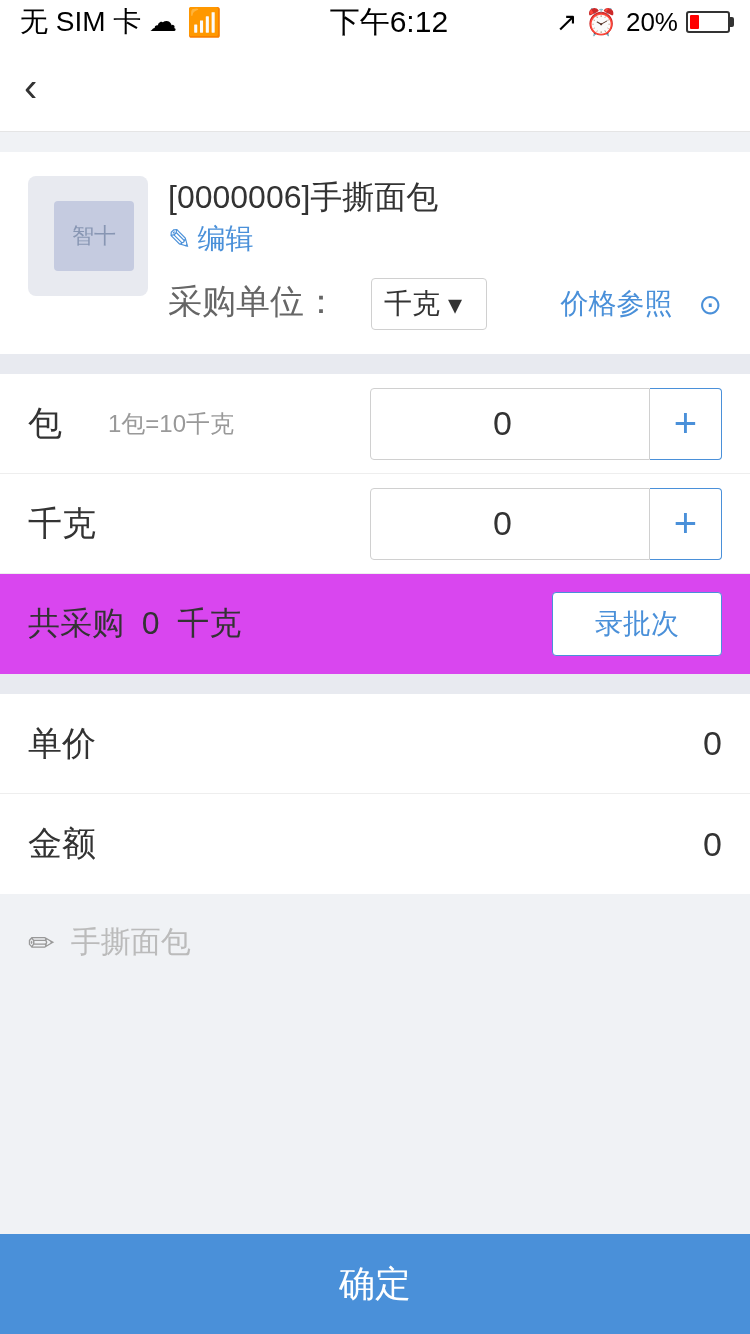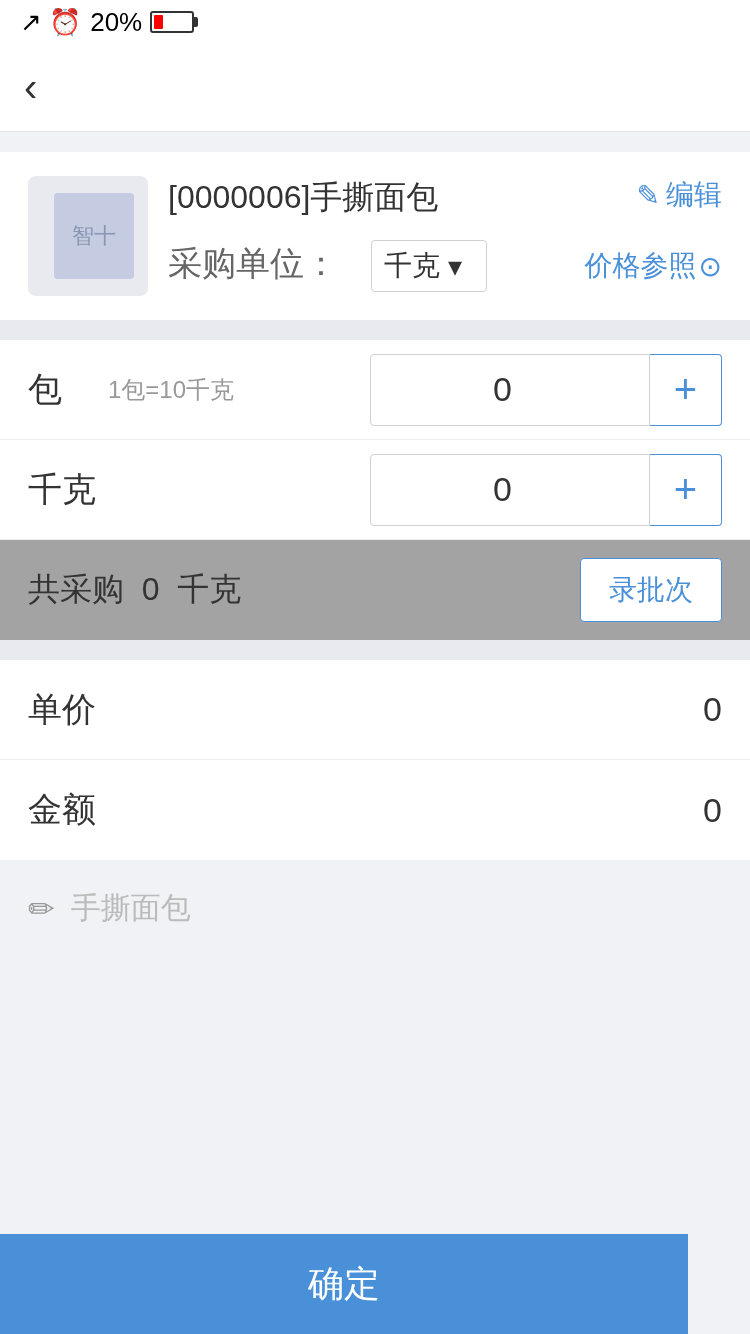--- a/index.html
+++ b/index.html
@@ -73,30 +73,31 @@
       gap: 20px;
     }
     .product-image {
       width: 120px; height: 120px;
       background: #e8eaf0;
       border-radius: 8px;
       display: flex; align-items: center; justify-content: center;
       flex-shrink: 0;
     }
     .product-image-inner {
-      width: 80px; height: 86px;
+      width: 80px; height: 70px;
       background: #c5cbe0;
       border-radius: 4px;
       display: flex; align-items: center; justify-content: center;
       color: #8896b3; font-size: 22px; margin-left: 12px;
     }
     .product-info { flex: 1; }
     .product-name-row {
       display: flex; justify-content: space-between; align-items: flex-start;
       margin-bottom: 20px;
+      flex-direction: column;
     }
     .product-name {
       font-size: 32px; color: #333; font-weight: 400;
     }
     .edit-btn {
       color: #4a90d9; font-size: 28px;
       display: flex; align-items: center; gap: 6px;
       cursor: pointer;
     }
     .product-unit-row {
@@ -106,21 +107,21 @@
     .unit-select {
       border: 1px solid #d0d0d0; border-radius: 4px;
       padding: 6px 24px 6px 12px;
       font-size: 28px; color: #333;
       background: #fff;
       position: relative; display: inline-flex; align-items: center; gap: 8px;
       cursor: pointer;
     }
     .price-ref {
       color: #4a90d9; font-size: 28px;
-      display: flex; align-items: center; gap: 2px;
+      display: flex; align-items: center; gap: 26px;
       cursor: pointer;
     }
 
     
     .section-divider {
       height: 20px;
       background: #e8eaf0;
     }
 
     
@@ -161,27 +162,27 @@
       font-size: 40px;
       display: flex; align-items: center; justify-content: center;
       cursor: pointer;
     }
 
     
     .summary-row {
       display: flex; align-items: center; justify-content: space-between;
       padding: 0 28px;
       height: 100px;
-      background: #a3a3a3;
+      background: #d946ef;
     }
     .summary-text { font-size: 32px; color: #333; }
     .batch-btn {
       border: 1px solid #4a90d9;
       border-radius: 4px;
-      padding: 12px 28px;
+      padding: 12px 42px;
       color: #4a90d9;
       font-size: 28px;
       background: #fff;
       cursor: pointer;
     }
 
     
     .price-section { background: #fff; margin-top: 0; }
     .price-row {
       display: flex; align-items: center; justify-content: space-between;
@@ -203,39 +204,44 @@
     .note-icon { font-size: 32px; color: #999; }
     .note-placeholder { font-size: 30px; color: #bbb; }
     .flex-fill {
       background: #f0f2f5;
       flex: 1;
       min-height: 300px;
     }
 
     
     .confirm-btn {
-      width: 688px;
+      width: 750px;
       height: 100px;
       background: #4a90d9;
       color: #fff;
       font-size: 36px;
       border: none;
       cursor: pointer;
       display: flex; align-items: center; justify-content: center;
       position: fixed;
       bottom: 0; left: 0; margin-top: 20px;
     }
 
     
     .wifi-icon { font-size: 28px; }
   </style>
 </head>
 <body>
 
 <div class="status-bar">
+  <div class="status-left">
+    <span>无 SIM 卡 ☁</span>
+    <span class="wifi-icon">📶</span>
+  </div>
+  <div class="status-center">下午6:12</div>
   <div class="status-right">
     <span>↗</span>
     <span>⏰</span>
     <span>20%</span>
     <span class="battery-icon">
       <span class="battery-fill"></span>
       <span class="battery-tip"></span>
     </span>
   </div>
 </div>

